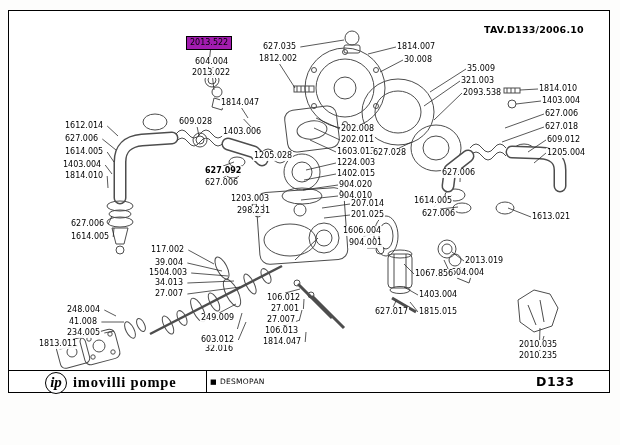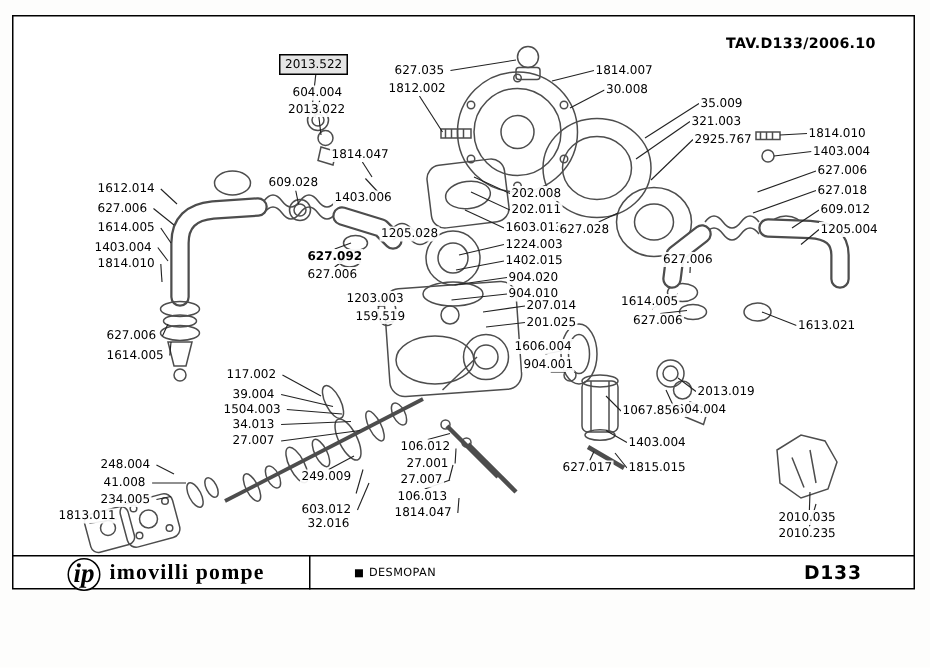--- a/index.html
+++ b/index.html
@@ -13,33 +13,33 @@
   }
   #drawing,#leader-lines{position:absolute;left:0;top:0;pointer-events:none;}
   .title{
     position:absolute;left:484px;top:24px;font-weight:bold;font-size:9.5px;
     letter-spacing:.2px;white-space:nowrap;
   }
   .part-label{
     position:absolute;font-size:8px;line-height:10px;white-space:nowrap;
     background:rgba(255,255,255,.92);padding:0 1px;
   }
-  .part-label.boxed{border:1px solid #000;padding:1px 3px;background:#e5e5e5;}
+  .part-label.boxed{border:1px solid #000;padding:1px 3px;background:#a21caf;}
   .footer-line{position:absolute;left:8px;top:370px;width:602px;height:0;border-top:1.5px solid #000;}
   .footer-divider{position:absolute;left:206px;top:370px;height:23px;width:0;border-left:1.5px solid #000;}
   .logo-circle{
     position:absolute;left:45px;top:372px;width:20px;height:20px;border:1.8px solid #000;
     border-radius:50%;text-align:center;font-family:"Liberation Serif",serif;
-    font-weight:bold;font-style:italic;font-size:18px;line-height:19px;background:#fff;
+    font-weight:bold;font-style:italic;font-size:15px;line-height:19px;background:#fff;
   }
   .brand{
     position:absolute;left:73px;top:374px;font-family:"Liberation Serif",serif;
     font-weight:bold;font-size:14.5px;letter-spacing:.8px;white-space:nowrap;
   }
-  .desmopan{position:absolute;left:236px;top:377px;font-size:7.5px;letter-spacing:.3px;white-space:nowrap;}
+  .desmopan{position:absolute;left:210px;top:377px;font-size:7.5px;letter-spacing:.3px;white-space:nowrap;}
   .desmopan .sq{font-size:7px;margin-right:3px;}
   .sheet-code{position:absolute;left:536px;top:374px;font-weight:bold;font-size:12.5px;letter-spacing:.5px;}
   .tube{stroke:#4d4d4d;stroke-width:13;fill:none;stroke-linecap:round;stroke-linejoin:round;}
   .tube-in{stroke:#fff;stroke-width:10;fill:none;stroke-linecap:round;stroke-linejoin:round;}
   .ln{stroke:#4d4d4d;fill:none;stroke-width:1;}
 </style>
 </head>
 <body>
 
 <div class="frame"></div>
@@ -256,40 +256,40 @@
 <div id="label-layer">
     <div class="part-label boxed" style="left: 186px; top: 36px;">2013.522</div>
     <div class="part-label" style="left: 194px; top: 57px;">604.004</div>
     <div class="part-label" style="left: 191px; top: 68px;">2013.022</div>
     <div class="part-label" style="left: 262px; top: 42px;">627.035</div>
     <div class="part-label" style="left: 258px; top: 54px;">1812.002</div>
     <div class="part-label" style="left: 396px; top: 42px;">1814.007</div>
     <div class="part-label" style="left: 403px; top: 55px;">30.008</div>
     <div class="part-label" style="left: 466px; top: 64px;">35.009</div>
     <div class="part-label" style="left: 460px; top: 76px;">321.003</div>
-    <div class="part-label" style="left: 462px; top: 88px;">2925.767</div>
+    <div class="part-label" style="left: 462px; top: 88px;">2093.538</div>
     <div class="part-label" style="left: 538px; top: 84px;">1814.010</div>
     <div class="part-label" style="left: 541px; top: 96px;">1403.004</div>
     <div class="part-label" style="left: 544px; top: 109px;">627.006</div>
     <div class="part-label" style="left: 544px; top: 122px;">627.018</div>
     <div class="part-label" style="left: 546px; top: 135px;">609.012</div>
     <div class="part-label" style="left: 546px; top: 148px;">1205.004</div>
     <div class="part-label" style="left: 64px; top: 121px;">1612.014</div>
     <div class="part-label" style="left: 64px; top: 134px;">627.006</div>
     <div class="part-label" style="left: 64px; top: 147px;">1614.005</div>
     <div class="part-label" style="left: 62px; top: 160px;">1403.004</div>
     <div class="part-label" style="left: 64px; top: 171px;">1814.010</div>
     <div class="part-label" style="left: 178px; top: 117px;">609.028</div>
     <div class="part-label" style="left: 220px; top: 98px;">1814.047</div>
     <div class="part-label" style="left: 222px; top: 109px; margin-top: 18px;">1403.006</div>
     <div class="part-label" style="left: 204px; top: 166px; font-weight: bold;">627.092</div>
     <div class="part-label" style="left: 204px; top: 178px;">627.006</div>
     <div class="part-label" style="left: 253px; top: 151px;">1205.028</div>
     <div class="part-label" style="left: 230px; top: 194px;">1203.003</div>
-    <div class="part-label" style="left: 236px; top: 206px;">159.519</div>
+    <div class="part-label" style="left: 236px; top: 206px;">298.231</div>
     <div class="part-label" style="left: 340px; top: 124px;">202.008</div>
     <div class="part-label" style="left: 340px; top: 135px;">202.011</div>
     <div class="part-label" style="left: 336px; top: 147px;">1603.013</div>
     <div class="part-label" style="left: 336px; top: 158px;">1224.003</div>
     <div class="part-label" style="left: 336px; top: 169px;">1402.015</div>
     <div class="part-label" style="left: 338px; top: 180px;">904.020</div>
     <div class="part-label" style="left: 338px; top: 191px;">904.010</div>
     <div class="part-label" style="left: 350px; top: 199px;">207.014</div>
     <div class="part-label" style="left: 350px; top: 210px;">201.025</div>
     <div class="part-label" style="left: 342px; top: 226px;">1606.004</div>

